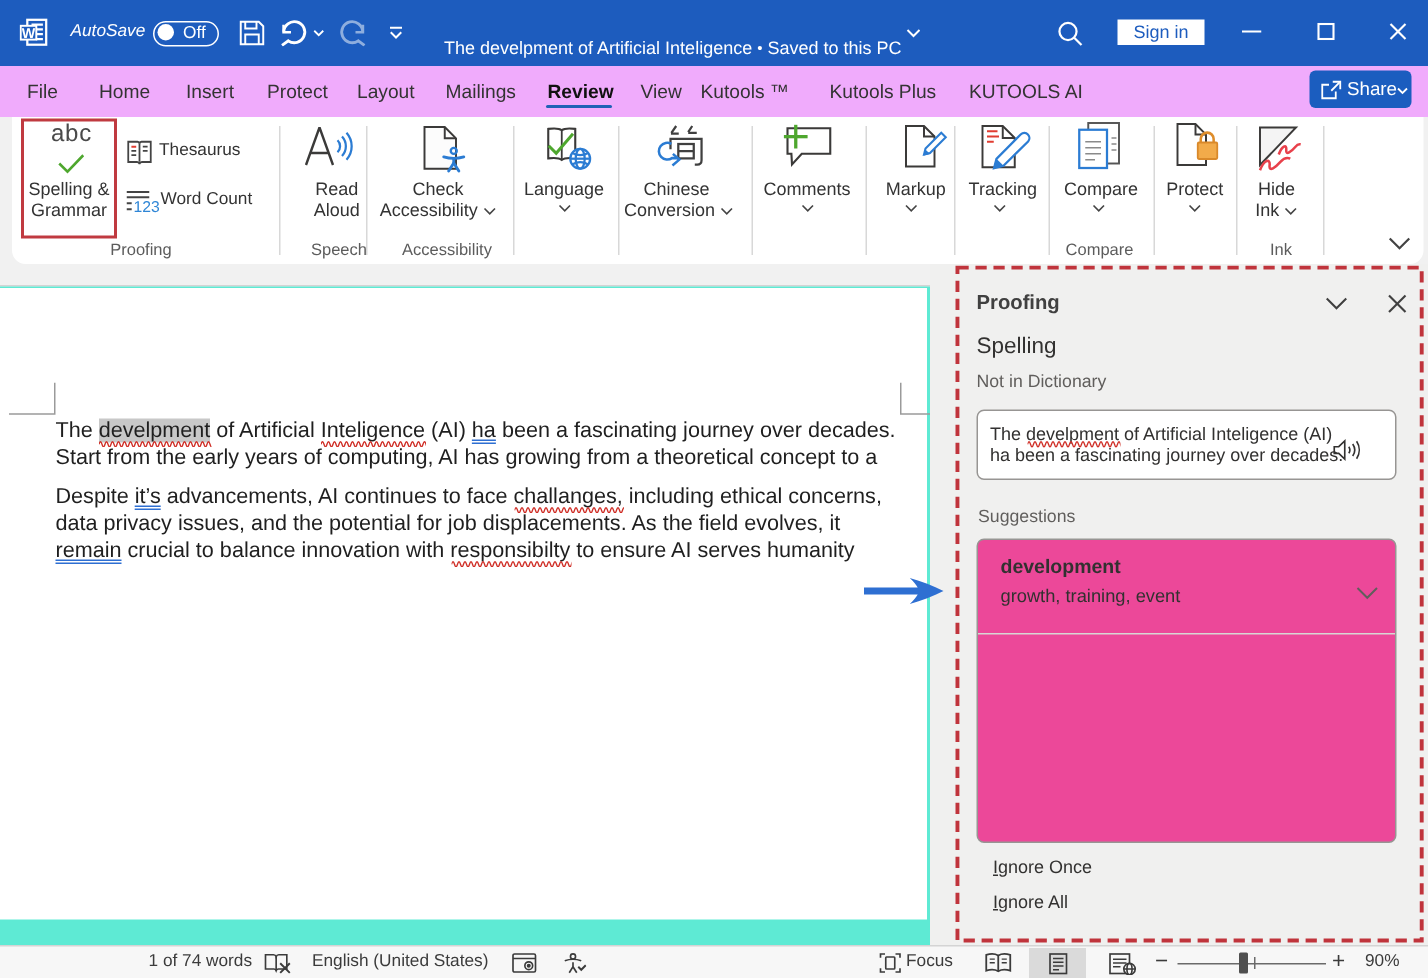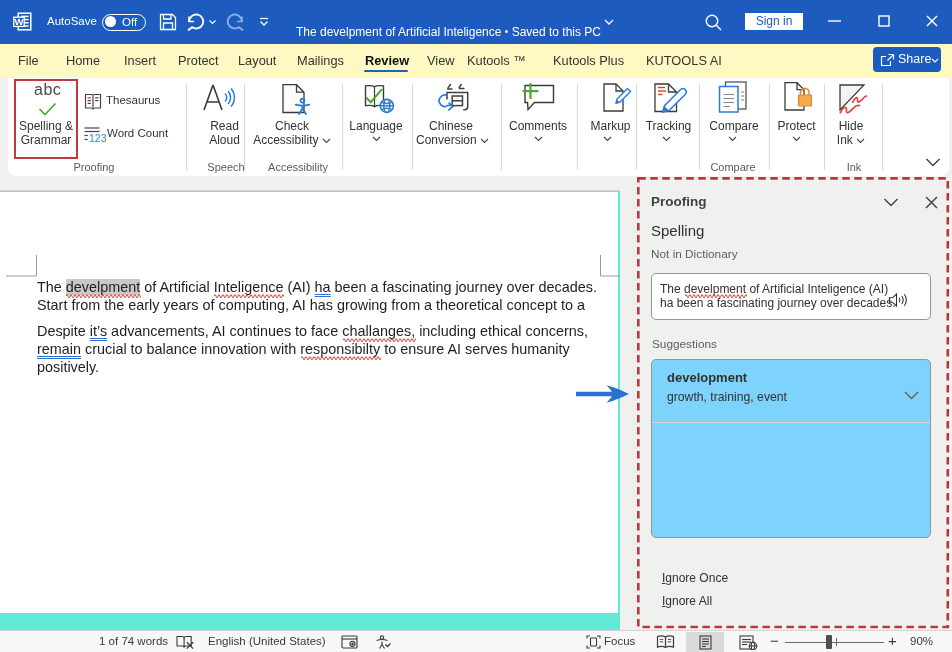--- a/index.html
+++ b/index.html
@@ -4,21 +4,21 @@
 <style>
   * { margin:0; padding:0; box-sizing:border-box; }
   html,body { width:952px; height:652px; font-family:"Liberation Sans", sans-serif; overflow:hidden; }
   body { position:relative; background:#efefef; }
   .abs { position:absolute; }
   svg { display:block; }
 
   
   #titlebar { left:0; top:0; width:952px; height:44px; background:#1d5cbe; color:#fff; }
   
-  #tabrow { left:0; top:44px; width:952px; height:34px; background:#fef9c3; }
+  #tabrow { left:0; top:44px; width:952px; height:34px; background:#f0abfc; }
   .tab { position:absolute; top:0; height:34px; line-height:33px; font-size:12.8px; color:#333; }
   
   #ribbon { left:8px; top:78px; width:941px; height:97.5px; background:#fff; border-radius:0 0 9px 9px; }
   #ribbonband { left:0; top:78px; width:952px; height:113px; background:#f1f1f1; border-bottom:1px solid #d4d4d4; z-index:-1; }
   .glabel { position:absolute; top:83px; font-size:11px; color:#5c5c5c; text-align:center; }
   .gdiv { position:absolute; top:6px; width:1px; height:86px; background:#d8d8d8; }
   .blabel { position:absolute; font-size:12px; color:#333; text-align:center; line-height:14px; }
   
   #docarea { left:0; top:191px; width:952px; height:439px; background:#5eead4; }
   #page { position:absolute; left:0; top:1px; width:618px; height:421px; background:#fff; }
@@ -40,21 +40,21 @@
     <g fill="none" stroke="#fff" stroke-width="1.5">
       <rect x="5.2" y="1.2" width="12.6" height="16.6" fill="#1d5cbe"></rect>
       <line x1="8" y1="4.4" x2="15.6" y2="4.4"></line>
       <line x1="8" y1="7.6" x2="15.6" y2="7.6"></line>
       <line x1="11" y1="10.8" x2="15.6" y2="10.8"></line>
       <line x1="11" y1="14" x2="15.6" y2="14"></line>
       <rect x="0.8" y="5.2" width="10.4" height="9.2" fill="#1d5cbe" stroke-width="1.3"></rect>
     </g>
     <text x="6" y="13" fill="#fff" font-size="9.5" font-weight="bold" text-anchor="middle" font-family="Liberation Sans, sans-serif">W</text>
   </svg>
-  <div class="abs" style="left:47px;top:15px;font-size:11.5px;">AutoSave</div>
+  <div class="abs" style="left:47px;top:15px;font-size:11.5px;font-style:italic;">AutoSave</div>
 
   <div class="abs" style="left:102px;top:13.5px;width:44px;height:17px;border:1.4px solid #fff;border-radius:9px;">
     <div class="abs" style="left:2px;top:1.7px;width:11px;height:11px;border-radius:50%;background:#fff;"></div>
     <div class="abs" style="left:19px;top:1px;font-size:11.5px;color:#fff;">Off</div>
   </div>
 
   <svg class="abs" style="left:159px;top:13px" width="18" height="18" viewBox="0 0 18 18" fill="none" stroke="#fff" stroke-width="1.3">
     <path d="M1.5 1.5 h12 l3 3 v12 h-15 z"></path>
     <path d="M4.5 1.5 v4.5 h7.5 v-4.5"></path>
     <path d="M4.5 16.5 v-6.5 h9 v6.5"></path>
@@ -337,24 +337,24 @@
   <div id="doctext">
     <div>The <span class="sq" style="background:#c8c8c8;">develpment<svg class="wave" width="100%" height="5.5" preserveAspectRatio="xMinYMid slice">
             <path d="M0 3.2 q1 -3.4 2 0 q1 3.4 2 0 q1 -3.4 2 0 q1 3.4 2 0 q1 -3.4 2 0 q1 3.4 2 0 q1 -3.4 2 0 q1 3.4 2 0 q1 -3.4 2 0 q1 3.4 2 0 q1 -3.4 2 0 q1 3.4 2 0 q1 -3.4 2 0 q1 3.4 2 0 q1 -3.4 2 0 q1 3.4 2 0 q1 -3.4 2 0 q1 3.4 2 0 q1 -3.4 2 0 q1 3.4 2 0 q1 -3.4 2 0 q1 3.4 2 0 q1 -3.4 2 0 q1 3.4 2 0 q1 -3.4 2 0 q1 3.4 2 0 q1 -3.4 2 0 q1 3.4 2 0 q1 -3.4 2 0 q1 3.4 2 0 q1 -3.4 2 0 q1 3.4 2 0 q1 -3.4 2 0 q1 3.4 2 0 q1 -3.4 2 0 q1 3.4 2 0 q1 -3.4 2 0 q1 3.4 2 0 q1 -3.4 2 0 q1 3.4 2 0 q1 -3.4 2 0 q1 3.4 2 0 q1 -3.4 2 0 q1 3.4 2 0 q1 -3.4 2 0 q1 3.4 2 0 q1 -3.4 2 0 q1 3.4 2 0 q1 -3.4 2 0 q1 3.4 2 0 q1 -3.4 2 0 q1 3.4 2 0 q1 -3.4 2 0 q1 3.4 2 0 q1 -3.4 2 0 q1 3.4 2 0 q1 -3.4 2 0 q1 3.4 2 0 q1 -3.4 2 0 q1 3.4 2 0 q1 -3.4 2 0 q1 3.4 2 0 q1 -3.4 2 0 q1 3.4 2 0 q1 -3.4 2 0 q1 3.4 2 0 q1 -3.4 2 0 q1 3.4 2 0 q1 -3.4 2 0 q1 3.4 2 0 q1 -3.4 2 0 q1 3.4 2 0 q1 -3.4 2 0 q1 3.4 2 0 q1 -3.4 2 0 q1 3.4 2 0 q1 -3.4 2 0 q1 3.4 2 0 q1 -3.4 2 0 q1 3.4 2 0 " fill="none" stroke="#cf2e26" stroke-width="0.9"></path>
           </svg></span> of Artificial <span class="sq">Inteligence<svg class="wave" width="100%" height="5.5" preserveAspectRatio="xMinYMid slice">
             <path d="M0 3.2 q1 -3.4 2 0 q1 3.4 2 0 q1 -3.4 2 0 q1 3.4 2 0 q1 -3.4 2 0 q1 3.4 2 0 q1 -3.4 2 0 q1 3.4 2 0 q1 -3.4 2 0 q1 3.4 2 0 q1 -3.4 2 0 q1 3.4 2 0 q1 -3.4 2 0 q1 3.4 2 0 q1 -3.4 2 0 q1 3.4 2 0 q1 -3.4 2 0 q1 3.4 2 0 q1 -3.4 2 0 q1 3.4 2 0 q1 -3.4 2 0 q1 3.4 2 0 q1 -3.4 2 0 q1 3.4 2 0 q1 -3.4 2 0 q1 3.4 2 0 q1 -3.4 2 0 q1 3.4 2 0 q1 -3.4 2 0 q1 3.4 2 0 q1 -3.4 2 0 q1 3.4 2 0 q1 -3.4 2 0 q1 3.4 2 0 q1 -3.4 2 0 q1 3.4 2 0 q1 -3.4 2 0 q1 3.4 2 0 q1 -3.4 2 0 q1 3.4 2 0 q1 -3.4 2 0 q1 3.4 2 0 q1 -3.4 2 0 q1 3.4 2 0 q1 -3.4 2 0 q1 3.4 2 0 q1 -3.4 2 0 q1 3.4 2 0 q1 -3.4 2 0 q1 3.4 2 0 q1 -3.4 2 0 q1 3.4 2 0 q1 -3.4 2 0 q1 3.4 2 0 q1 -3.4 2 0 q1 3.4 2 0 q1 -3.4 2 0 q1 3.4 2 0 q1 -3.4 2 0 q1 3.4 2 0 q1 -3.4 2 0 q1 3.4 2 0 q1 -3.4 2 0 q1 3.4 2 0 q1 -3.4 2 0 q1 3.4 2 0 q1 -3.4 2 0 q1 3.4 2 0 q1 -3.4 2 0 q1 3.4 2 0 q1 -3.4 2 0 q1 3.4 2 0 q1 -3.4 2 0 q1 3.4 2 0 q1 -3.4 2 0 q1 3.4 2 0 q1 -3.4 2 0 q1 3.4 2 0 q1 -3.4 2 0 q1 3.4 2 0 " fill="none" stroke="#cf2e26" stroke-width="0.9"></path>
           </svg></span> (AI) <span class="gr">ha</span> been a fascinating journey over decades.</div>
     <div>Start from the early years of computing, AI has growing from a theoretical concept to a</div>
     <div style="margin-top:8px;">Despite <span class="gr">it’s</span> advancements, AI continues to face <span class="sq">challanges,<svg class="wave" width="100%" height="5.5" preserveAspectRatio="xMinYMid slice">
             <path d="M0 3.2 q1 -3.4 2 0 q1 3.4 2 0 q1 -3.4 2 0 q1 3.4 2 0 q1 -3.4 2 0 q1 3.4 2 0 q1 -3.4 2 0 q1 3.4 2 0 q1 -3.4 2 0 q1 3.4 2 0 q1 -3.4 2 0 q1 3.4 2 0 q1 -3.4 2 0 q1 3.4 2 0 q1 -3.4 2 0 q1 3.4 2 0 q1 -3.4 2 0 q1 3.4 2 0 q1 -3.4 2 0 q1 3.4 2 0 q1 -3.4 2 0 q1 3.4 2 0 q1 -3.4 2 0 q1 3.4 2 0 q1 -3.4 2 0 q1 3.4 2 0 q1 -3.4 2 0 q1 3.4 2 0 q1 -3.4 2 0 q1 3.4 2 0 q1 -3.4 2 0 q1 3.4 2 0 q1 -3.4 2 0 q1 3.4 2 0 q1 -3.4 2 0 q1 3.4 2 0 q1 -3.4 2 0 q1 3.4 2 0 q1 -3.4 2 0 q1 3.4 2 0 q1 -3.4 2 0 q1 3.4 2 0 q1 -3.4 2 0 q1 3.4 2 0 q1 -3.4 2 0 q1 3.4 2 0 q1 -3.4 2 0 q1 3.4 2 0 q1 -3.4 2 0 q1 3.4 2 0 q1 -3.4 2 0 q1 3.4 2 0 q1 -3.4 2 0 q1 3.4 2 0 q1 -3.4 2 0 q1 3.4 2 0 q1 -3.4 2 0 q1 3.4 2 0 q1 -3.4 2 0 q1 3.4 2 0 q1 -3.4 2 0 q1 3.4 2 0 q1 -3.4 2 0 q1 3.4 2 0 q1 -3.4 2 0 q1 3.4 2 0 q1 -3.4 2 0 q1 3.4 2 0 q1 -3.4 2 0 q1 3.4 2 0 q1 -3.4 2 0 q1 3.4 2 0 q1 -3.4 2 0 q1 3.4 2 0 q1 -3.4 2 0 q1 3.4 2 0 q1 -3.4 2 0 q1 3.4 2 0 q1 -3.4 2 0 q1 3.4 2 0 " fill="none" stroke="#cf2e26" stroke-width="0.9"></path>
           </svg></span> including ethical concerns,</div>
+    <div>data privacy issues, and the potential for job displacements. As the field evolves, it</div>
     <div><span class="gr">remain</span> crucial to balance innovation with <span class="sq">responsibilty<svg class="wave" width="100%" height="5.5" preserveAspectRatio="xMinYMid slice">
             <path d="M0 3.2 q1 -3.4 2 0 q1 3.4 2 0 q1 -3.4 2 0 q1 3.4 2 0 q1 -3.4 2 0 q1 3.4 2 0 q1 -3.4 2 0 q1 3.4 2 0 q1 -3.4 2 0 q1 3.4 2 0 q1 -3.4 2 0 q1 3.4 2 0 q1 -3.4 2 0 q1 3.4 2 0 q1 -3.4 2 0 q1 3.4 2 0 q1 -3.4 2 0 q1 3.4 2 0 q1 -3.4 2 0 q1 3.4 2 0 q1 -3.4 2 0 q1 3.4 2 0 q1 -3.4 2 0 q1 3.4 2 0 q1 -3.4 2 0 q1 3.4 2 0 q1 -3.4 2 0 q1 3.4 2 0 q1 -3.4 2 0 q1 3.4 2 0 q1 -3.4 2 0 q1 3.4 2 0 q1 -3.4 2 0 q1 3.4 2 0 q1 -3.4 2 0 q1 3.4 2 0 q1 -3.4 2 0 q1 3.4 2 0 q1 -3.4 2 0 q1 3.4 2 0 q1 -3.4 2 0 q1 3.4 2 0 q1 -3.4 2 0 q1 3.4 2 0 q1 -3.4 2 0 q1 3.4 2 0 q1 -3.4 2 0 q1 3.4 2 0 q1 -3.4 2 0 q1 3.4 2 0 q1 -3.4 2 0 q1 3.4 2 0 q1 -3.4 2 0 q1 3.4 2 0 q1 -3.4 2 0 q1 3.4 2 0 q1 -3.4 2 0 q1 3.4 2 0 q1 -3.4 2 0 q1 3.4 2 0 q1 -3.4 2 0 q1 3.4 2 0 q1 -3.4 2 0 q1 3.4 2 0 q1 -3.4 2 0 q1 3.4 2 0 q1 -3.4 2 0 q1 3.4 2 0 q1 -3.4 2 0 q1 3.4 2 0 q1 -3.4 2 0 q1 3.4 2 0 q1 -3.4 2 0 q1 3.4 2 0 q1 -3.4 2 0 q1 3.4 2 0 q1 -3.4 2 0 q1 3.4 2 0 q1 -3.4 2 0 q1 3.4 2 0 " fill="none" stroke="#cf2e26" stroke-width="0.9"></path>
           </svg></span> to ensure AI serves humanity</div>
-    <div>positively.</div>
   </div>
 
   <svg class="abs" style="left:575px;top:193px;z-index:40;" width="55" height="21" viewBox="0 0 55 21">
     <path d="M54 10 C47 6.5 39.5 3.5 31.5 1.3 C34.3 4 35.8 5.9 36.8 7.7 L1 7.7 L1 12.3 L36.8 12.3 C35.8 14.1 34.3 16 31.5 18.7 C39.5 16.5 47 13.5 54 10 Z" fill="#2e6fd2"></path>
   </svg>
 </div>
 
 <div id="pane" class="abs">
 
   <div class="abs" style="left:31px;top:18px;font-size:13.5px;font-weight:bold;color:#404040;">Proofing</div>
@@ -377,21 +377,21 @@
       <path d="M1.5 5.8 h3 L8.5 2 v12 L4.5 10.2 h-3 z" fill="none" stroke="#323130" stroke-width="1.1"></path>
       <g fill="none" stroke="#323130" stroke-width="1.1">
         <path d="M11.2 5.8 a4 4 0 0 1 0 4.4"></path>
         <path d="M13.8 4 a7 7 0 0 1 0 8"></path>
         <path d="M16.4 2.2 a10.5 10.5 0 0 1 0 11.6"></path>
       </g>
     </svg>
   </div>
   <div class="abs" style="left:32px;top:161px;font-size:11.8px;color:#605e5c;">Suggestions</div>
 
-  <div class="abs" style="left:31px;top:183px;width:280px;height:179px;background:#7dd3fc;border:1px solid #979593;border-radius:5px;">
+  <div class="abs" style="left:31px;top:183px;width:280px;height:203px;background:#ec4899;border:1px solid #979593;border-radius:5px;">
     <div class="abs" style="left:15px;top:10px;font-size:13px;font-weight:bold;color:#323130;">development</div>
     <div class="abs" style="left:15px;top:30px;font-size:12.2px;color:#323130;">growth, training, event</div>
     <svg class="abs" style="left:252px;top:31px" width="15" height="9" viewBox="0 0 15 9" fill="none" stroke="#605e5c" stroke-width="1.3">
         <path d="M1 1 l6.5 6.5 L14 1"></path>
       </svg>
     <div class="abs" style="left:0px;top:62px;width:278px;height:1px;background:#d8d6d4;"></div>
   </div>
   <div class="abs" style="left:42px;top:395px;font-size:12px;color:#323130;"><span style="text-decoration:underline;">I</span>gnore Once</div>
   <div class="abs" style="left:42px;top:418px;font-size:12px;color:#323130;"><span style="text-decoration:underline;">I</span>gnore All</div>
 </div>

